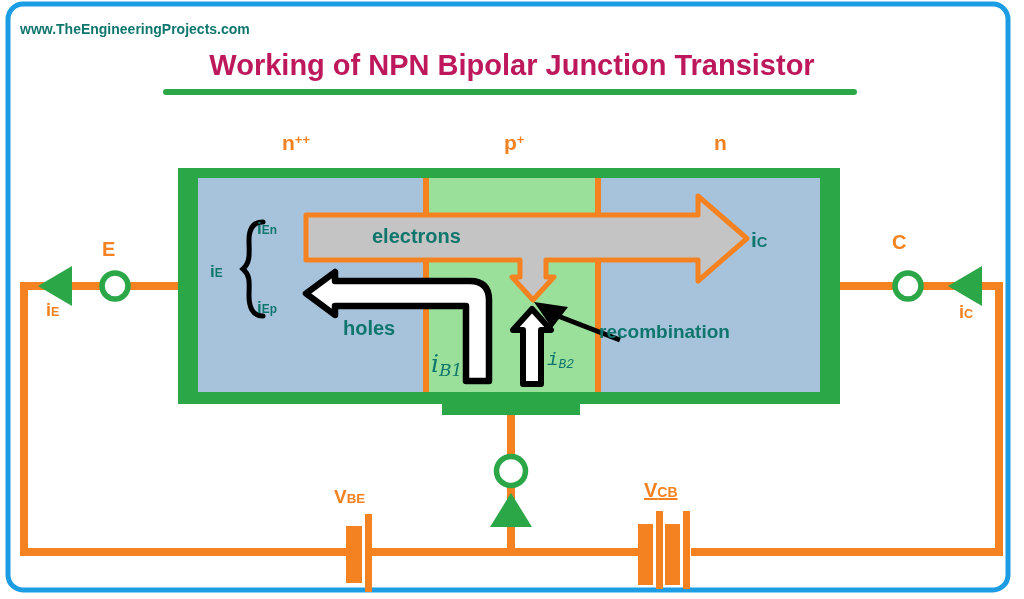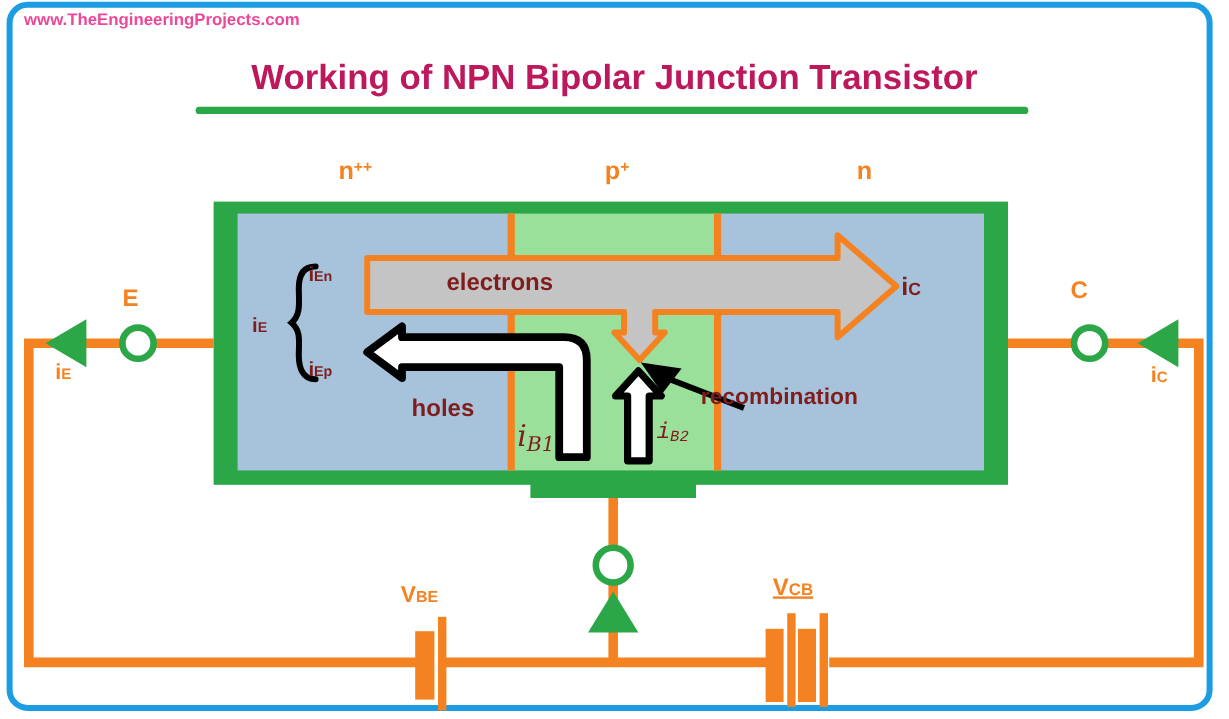--- a/index.html
+++ b/index.html
@@ -3,26 +3,26 @@
 <meta charset="utf-8">
 <style>
   html,body{margin:0;padding:0;background:#fff;}
   .stage{
     position:relative;width:1024px;height:599px;background:#fff;overflow:hidden;
     font-family:"Liberation Sans",sans-serif;
   }
   .lbl{position:absolute;white-space:nowrap;line-height:1;}
   .bold{font-weight:bold;}
   .orange{color:#F58220;}
-  .black{color:#7f1d1d;}
+  .black{color:#0f766e;}
   .sup{font-size:0.62em;vertical-align:0.45em;font-weight:bold;}
   .subflat{font-size:0.7em;font-weight:bold;}       
   .sublow{font-size:0.68em;vertical-align:-0.22em;} 
   .ital{font-family:"DejaVu Serif",serif;font-style:italic;font-weight:normal;}
-  .wm{left:20px;top:9px;font-size:14px;font-weight:bold;color:#ec4899;}
+  .wm{left:20px;top:22px;font-size:14px;font-weight:bold;color:#0f766e;}
   .title{left:162px;top:51px;width:700px;text-align:center;font-size:29px;font-weight:bold;color:#be185d;}
   .underline{position:absolute;left:163px;top:89px;width:694px;height:6px;background:#2BA747;border-radius:3px;}
   svg{position:absolute;left:0;top:0;}
 </style>
 </head>
 <body>
 
 <div class="stage">
 
   <svg width="1024" height="599" viewBox="0 0 1024 599">
@@ -92,23 +92,23 @@
   <span class="lbl bold orange" style="left:46px;top:301px;font-size:18px;"><span>i</span><span class="subflat">E</span></span>
   <span class="lbl bold orange" style="left:959px;top:303px;font-size:18px;"><span>i</span><span class="subflat">C</span></span>
 
   <span class="lbl bold black" style="left:348px;top:226px;font-size:20px;margin-left:24px;">electrons</span>
   <span class="lbl bold black" style="left:751px;top:229px;font-size:21px;"><span>i</span><span class="subflat">C</span></span>
 
   <span class="lbl bold black" style="left:257px;top:220px;font-size:17px;"><span>i</span><span class="subflat">En</span></span>
   <span class="lbl bold black" style="left:210px;top:263px;font-size:17px;"><span>i</span><span class="subflat">E</span></span>
   <span class="lbl bold black" style="left:257px;top:299px;font-size:17px;"><span>i</span><span class="subflat">Ep</span></span>
 
-  <span class="lbl bold black" style="left:343px;top:331px;font-size:20px;">holes</span>
+  <span class="lbl bold black" style="left:343px;top:318px;font-size:20px;">holes</span>
 
   <span class="lbl ital black" style="left:431px;top:351px;font-size:25px;"><span>i</span><span class="sublow">B1</span></span>
   <span class="lbl ital black" style="left:547px;top:351px;font-size:19px;font-family:Liberation Mono, monospace;"><span>i</span><span class="sublow">B2</span></span>
 
-  <span class="lbl bold black" style="left:584px;top:322px;font-size:19px;">recombination</span>
+  <span class="lbl bold black" style="left:599px;top:322px;font-size:19px;">recombination</span>
 
   <span class="lbl bold orange" style="left:334px;top:487px;font-size:19px;"><span>V</span><span class="subflat">BE</span></span>
   <span class="lbl bold orange" style="left:644px;top:480px;font-size:20px;text-decoration:underline;"><span>V</span><span class="subflat">CB</span></span>
 
 </div>
 
 </body></html>

